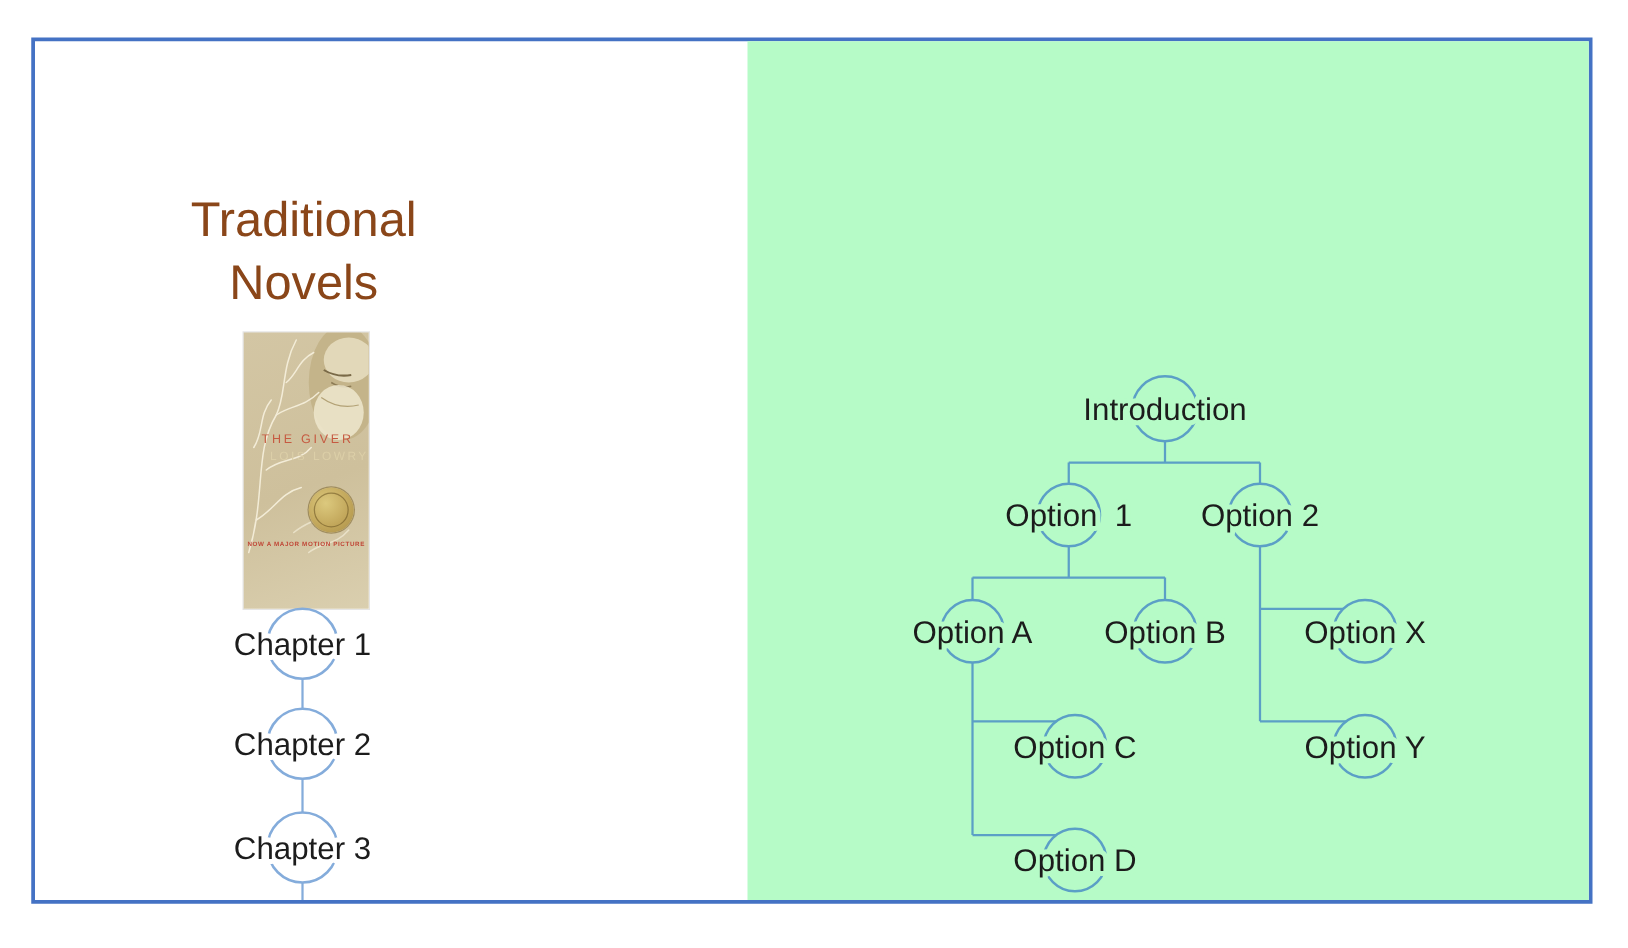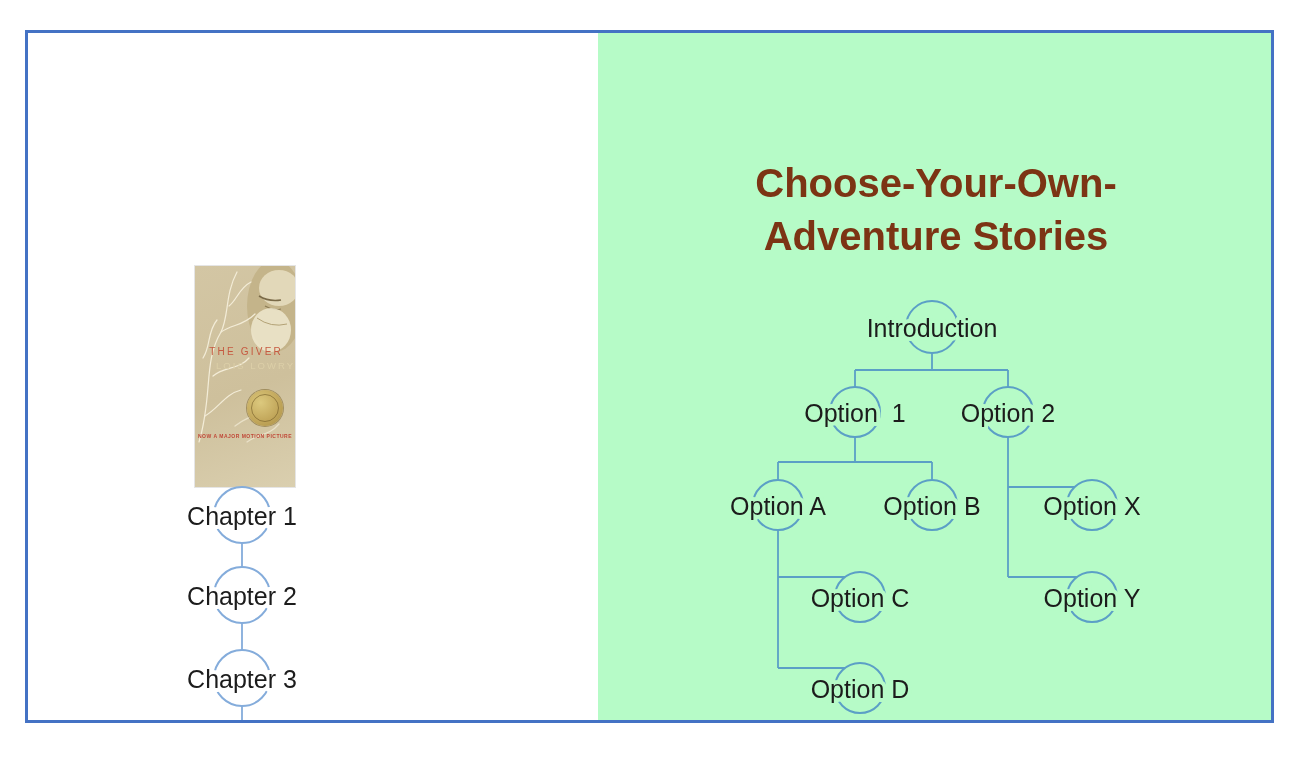--- a/index.html
+++ b/index.html
@@ -108,25 +108,25 @@
 </style>
 </head>
 <body>
 
 <div class="canvas">
 
   <div class="slide">
     <div class="panel-right-bg"></div>
   </div>
 
+  <div class="title-left">
+    <div>Traditional</div>
+    <div>Novels</div>
+  </div>
 
-  <div class="title-right">
-    <div>Choose-Your-Own-</div>
-    <div>Adventure Stories</div>
-  </div>
 
   <div class="book-cover">
     <svg class="cover-art" width="100" height="181" viewBox="0 0 100 181">
 
       <g>
         <ellipse cx="80" cy="40" rx="28" ry="46" fill="#C4B48A"></ellipse>
         <ellipse cx="84" cy="22" rx="20" ry="18" fill="#E6DCBE" opacity="0.9"></ellipse>
         <path d="M64,30 q10,6 22,4" stroke="#7A6A48" stroke-width="1.6" fill="none"></path>
         <path d="M70,40 q8,5 16,3" stroke="#8D7C55" stroke-width="1.2" fill="none"></path>
         <ellipse cx="76" cy="64" rx="20" ry="22" fill="#EFE7CE" opacity="0.85"></ellipse>

